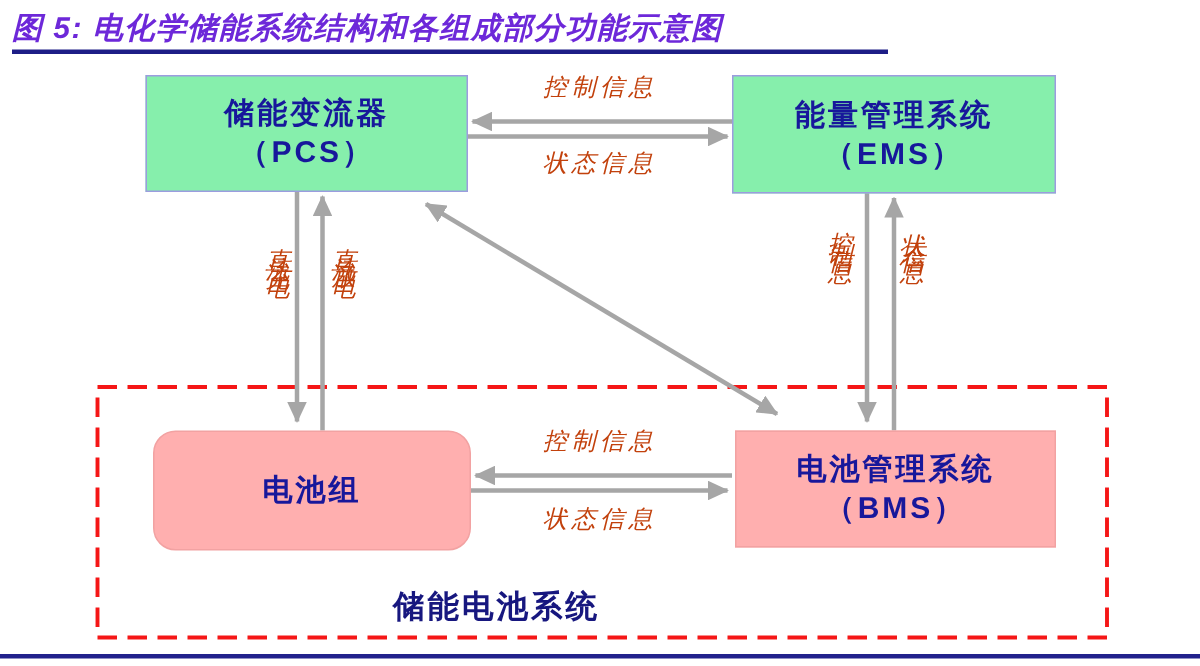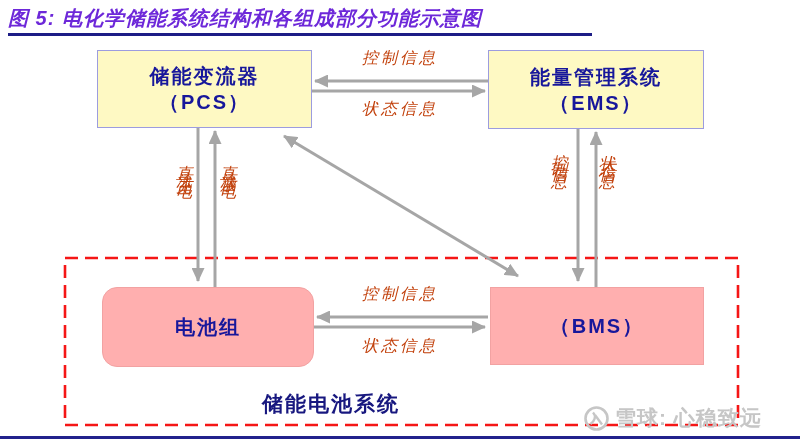--- a/index.html
+++ b/index.html
@@ -13,21 +13,21 @@
     left:8px;top:5px;font-size:20px;font-weight:bold;color:#6d28d9;
     letter-spacing:1px;white-space:nowrap;font-style:italic;
   }
   .title-rule{left:8px;top:33px;width:584px;height:3px;background:#1d1d86;}
   
   .node{
     display:flex;flex-direction:column;align-items:center;justify-content:center;
     text-align:center;font-weight:bold;color:#17179b;font-size:20px;
     letter-spacing:2px;line-height:26px;
   }
-  .node.purple{background:#fef9c3;border:1px solid #9c9cdf;}
+  .node.purple{background:#86efac;border:1px solid #9c9cdf;}
   .node.pink{background:#ffafaf;border:1px solid #f2a2a2;}
   #node-pcs{left:97px;top:50px;width:213px;height:76px;}
   #node-ems{left:488px;top:50px;width:214px;height:77px;text-align:center;}
   #node-battery{left:102px;top:287px;width:210px;height:78px;border-radius:15px;}
   #node-bms{left:490px;top:287px;width:212px;height:76px;}
   
   .edge-label{
     color:#c2410c;font-size:16px;font-style:italic;
     font-family:"Liberation Serif",serif;letter-spacing:3px;white-space:nowrap;
   }
@@ -99,41 +99,34 @@
   <div id="node-ems" class="abs node purple">
     <div>能量管理系统</div>
     <div>（EMS）</div>
   </div>
 
   <div id="node-battery" class="abs node pink">
     <div>电池组</div>
   </div>
 
   <div id="node-bms" class="abs node pink">
+    <div>电池管理系统</div>
     <div>（BMS）</div>
   </div>
 
   <div id="lbl-top-control" class="abs edge-label h">控制信息</div>
   <div id="lbl-top-status" class="abs edge-label h">状态信息</div>
 
   <div id="lbl-dc-charge" class="abs edge-label v">直流充电</div>
   <div id="lbl-dc-discharge" class="abs edge-label v">直流放电</div>
 
   <div id="lbl-right-control" class="abs edge-label v">控制信息</div>
   <div id="lbl-right-status" class="abs edge-label v">状态信息</div>
 
   <div id="lbl-bottom-control" class="abs edge-label h">控制信息</div>
   <div id="lbl-bottom-status" class="abs edge-label h">状态信息</div>
 
   <div class="abs group-label">储能电池系统</div>
 
-  <div class="abs watermark">
-    <svg width="27" height="27" viewBox="0 0 27 27">
-      <circle cx="13.5" cy="13.5" r="11" fill="none" stroke="#c6c6c6" stroke-width="2.6"></circle>
-      <path d="M10,7.5 C14,11.5 11,16.5 7.5,19" fill="none" stroke="#c6c6c6" stroke-width="2.4"></path>
-      <path d="M12,10 L19,19.5" fill="none" stroke="#c6c6c6" stroke-width="2.4"></path>
-    </svg>
-    <span class="wm-text">雪球: 心稳致远</span>
-  </div>
 
   <div class="abs bottom-rule"></div>
 
 </div>
 
 </body></html>

